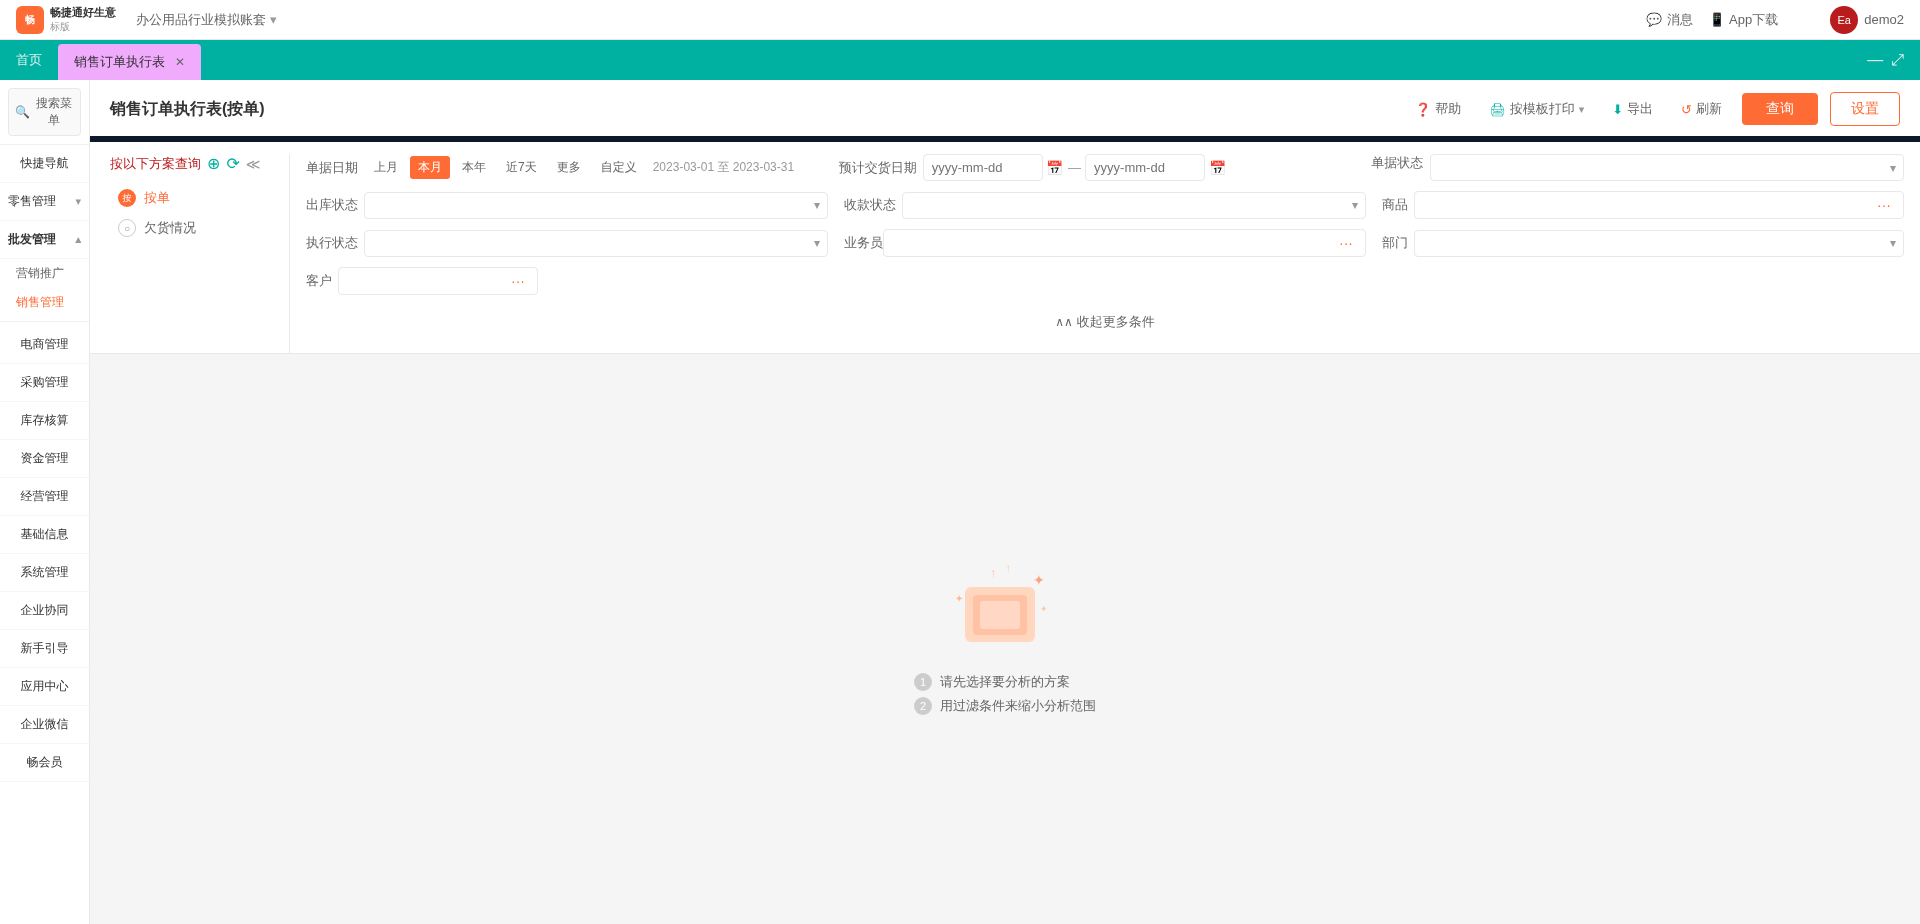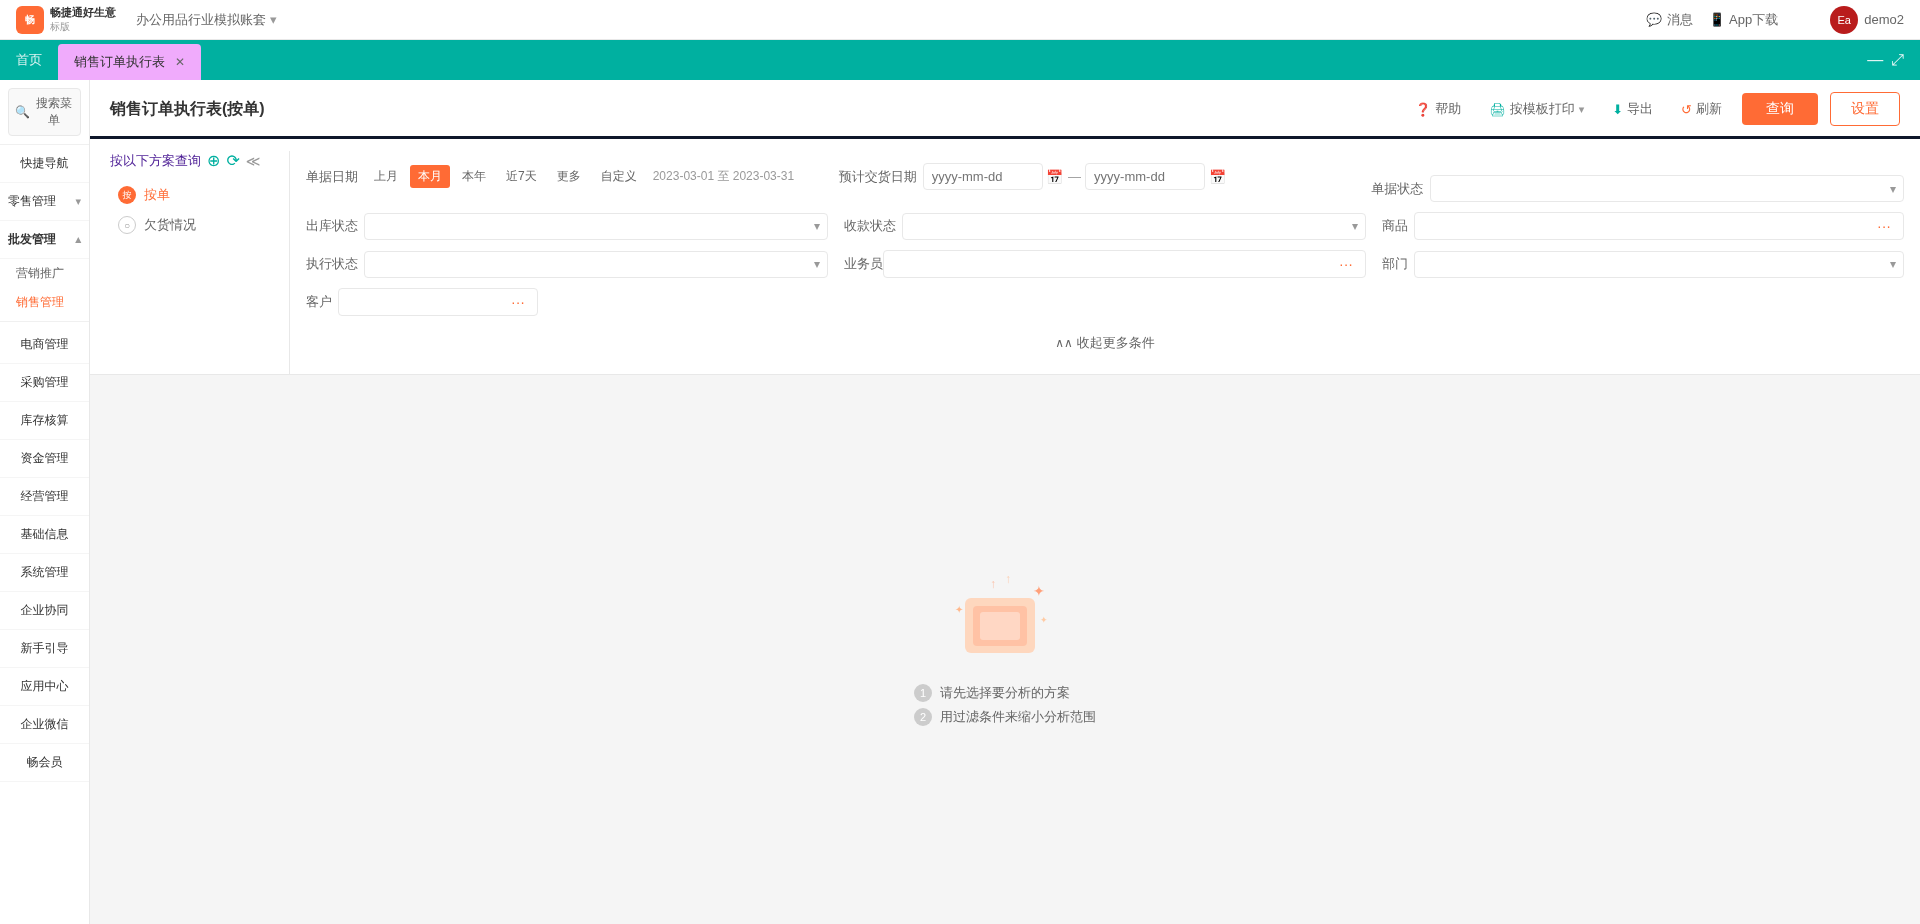--- a/index.html
+++ b/index.html
@@ -30,21 +30,21 @@
     
     .sidebar { width: 90px; background: #fff; border-right: 1px solid #e8e8e8; display: flex; flex-direction: column; overflow-y: auto; flex-shrink: 0; }
     .sidebar-search { padding: 8px; border-bottom: 1px solid #f0f0f0; }
     .sidebar-search-btn { width: 100%; padding: 6px; background: #f9f9f9; border: 1px solid #e8e8e8; border-radius: 4px; color: #666; font-size: 12px; cursor: pointer; text-align: center; display: flex; align-items: center; justify-content: center; gap: 4px; }
     .sidebar-nav-item { padding: 10px 8px; text-align: center; cursor: pointer; color: #333; font-size: 12px; border-bottom: 1px solid #f5f5f5; }
 
     
     .content { flex: 1; display: flex; flex-direction: column; overflow: hidden; }
 
     
-    .page-header { padding: 12px 20px 10px; background: #fff; border-bottom: 3px solid #0f172a; display: flex; align-items: center; justify-content: space-between; flex-shrink: 0; }
+    .page-header { padding: 12px 20px 10px; background: #fff; border-bottom: 6px solid #0f172a; display: flex; align-items: center; justify-content: space-between; flex-shrink: 0; }
     .page-title { font-size: 16px; font-weight: bold; color: #333; }
     .page-header-actions { display: flex; align-items: center; gap: 12px; }
     .header-action-btn { display: flex; align-items: center; gap: 4px; color: #666; font-size: 13px; cursor: pointer; padding: 4px 8px; }
     .export-btn { display: flex; align-items: center; gap: 4px; }
     .refresh-btn { display: flex; align-items: center; gap: 4px; }
     .filter-left-item { display: flex; align-items: center; gap: 6px; padding: 6px 8px; border-radius: 4px; cursor: pointer; font-size: 13px; }
     .date-input { width: 120px; border: 1px solid #e8e8e8; border-radius: 4px; padding: 5px 8px; font-size: 13px; color: #999; background: #fff; outline: none; }
     .date-icon { color: #ff6b35; font-size: 14px; cursor: pointer; }
     .date-separator { color: #999; }
     .select-field { border: 1px solid #e8e8e8; border-radius: 4px; padding: 5px 28px 5px 8px; font-size: 13px; color: #333; background: #fff; outline: none; appearance: none; cursor: pointer; min-width: 160px; }
@@ -220,21 +220,21 @@
         <button class="search-btn">查询</button>
         <button class="settings-btn">设置</button>
       </div>
     </div>
 
     <div class="filter-section">
       <div style="display:flex;padding:12px 0 0 0;">
 
         <div style="width:200px;border-right:1px solid #e8e8e8;padding:0 12px 12px 20px;flex-shrink:0;">
           <div style="display:flex;align-items:center;gap:6px;margin-bottom:10px;">
-            <span style="font-size:13px;color:#4c1d95;">按以下方案查询</span>
+            <span style="font-size:13px;color:#b91c1c;">按以下方案查询</span>
             <span style="color:#00b0a0;cursor:pointer;font-size:16px;">⊕</span>
             <span style="color:#00b0a0;cursor:pointer;font-size:16px;">⟳</span>
             <span style="color:#999;cursor:pointer;font-size:14px;">≪</span>
           </div>
           <div style="display:flex;align-items:center;gap:8px;padding:6px 8px;cursor:pointer;">
             <div style="width:18px;height:18px;border-radius:50%;background:#ff6b35;display:flex;align-items:center;justify-content:center;color:white;font-size:9px;flex-shrink:0;">
               <span>按</span>
             </div>
             <span style="font-size:13px;color:#ff6b35;">按单</span>
           </div>
@@ -265,21 +265,21 @@
               <span style="color:#666;font-size:13px;white-space:nowrap;">预计交货日期</span>
               <div style="display:flex;align-items:center;gap:4px;">
                 <input class="date-input" type="text" placeholder="yyyy-mm-dd" style="">
                 <span class="date-icon">📅</span>
                 <span class="date-separator">—</span>
                 <input class="date-input" type="text" placeholder="yyyy-mm-dd" style="">
                 <span class="date-icon">📅</span>
               </div>
             </div>
 
-            <div style="display:flex;align-items:center;gap:7px;flex:1;margin-top:24px;">
+            <div style="display:flex;align-items:flex-start;gap:7px;flex:1;">
               <span style="color:#666;font-size:13px;white-space:nowrap;">单据状态</span>
               <div class="select-wrapper" style="flex:1;">
                 <select class="select-field" style="width:100%;">
                   <option value=""></option>
                 </select>
                 <span class="chevron">▾</span>
               </div>
             </div>
           </div>
 

